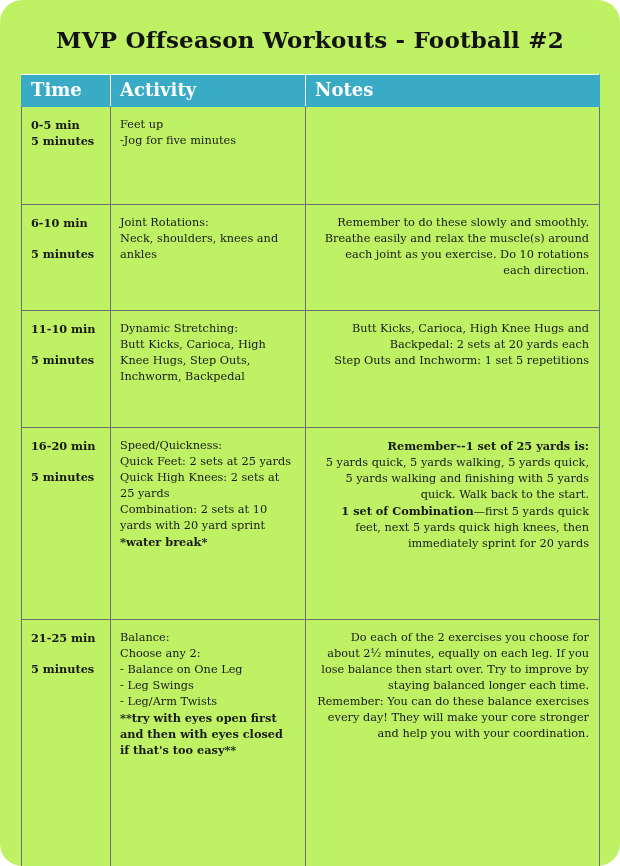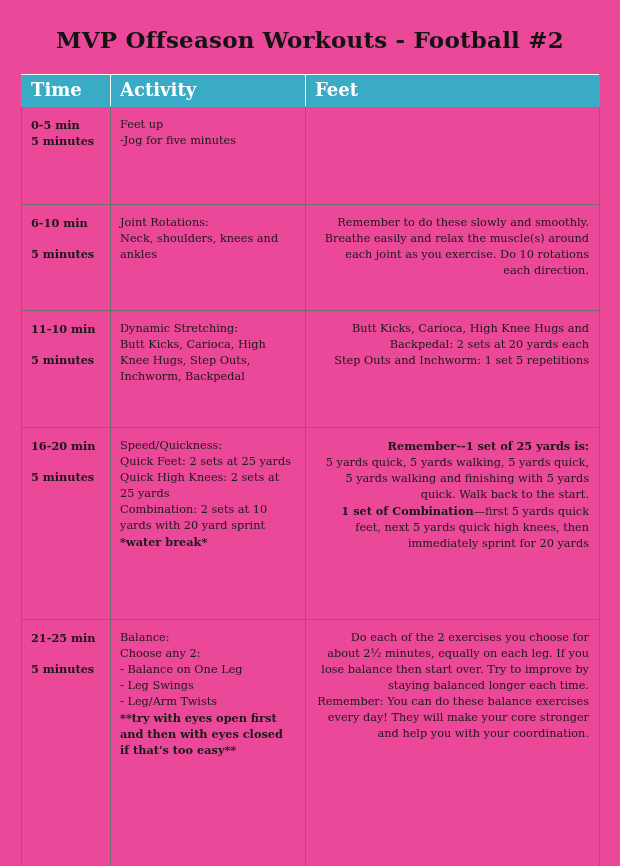--- a/index.html
+++ b/index.html
@@ -11,21 +11,22 @@
     width: 620px;
     height: 866px;
     overflow: hidden;
     font-family: "Liberation Serif", "DejaVu Serif", serif;
     color: #1d1d1d;
   }
   .page {
     position: relative;
     width: 620px;
     height: 866px;
-    background: #ec4899;
+    background: #bef264;
+    border-radius: 22px;
   }
   .doc-title {
     position: absolute;
     left: 0;
     top: 26px;
     width: 620px;
     text-align: center;
     font-family: "DejaVu Serif", "Liberation Serif", serif;
     font-weight: bold;
     font-size: 23px;
@@ -95,21 +96,21 @@
   <table class="workout">
     <colgroup>
       <col class="c-time">
         <col class="c-act">
         <col class="c-notes">
     </colgroup>
     <thead>
       <tr>
         <th>Time</th>
         <th>Activity</th>
-        <th>Feet</th>
+        <th>Notes</th>
       </tr>
     </thead>
     <tbody id="tbody">
         <tr style="height: 98px;">
           <td class="time-cell">
             <span class="t-range">0-5 min</span>
             <span class="t-dur">5 minutes</span>
           </td>
           <td class="act-cell">
             <div class="blk">

